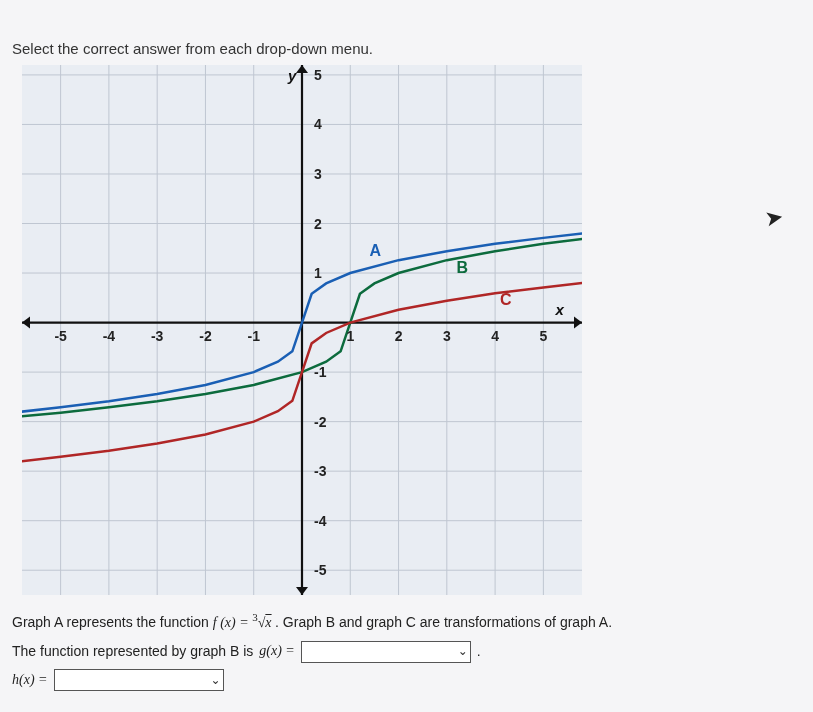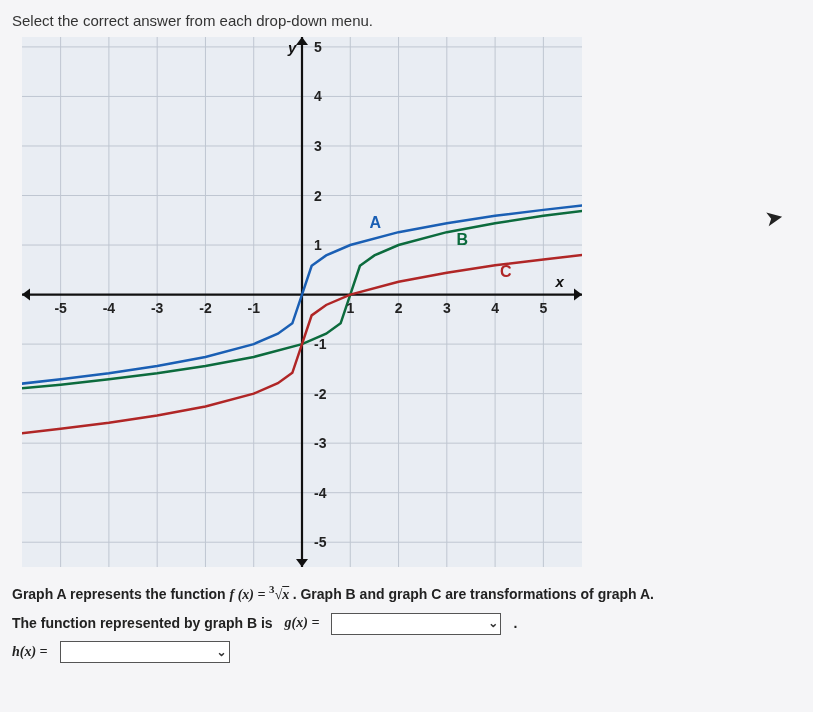--- a/index.html
+++ b/index.html
@@ -8,37 +8,37 @@
       background: #f5f5f7;
       padding: 12px;
       width: 813px;
       height: 712px;
       color: #222;
     }
     .instruction {
       font-size: 15px;
       margin-bottom: 8px;
       color: #333;
+      margin-top: 28px;
     }
     .chart-container {
       width: 560px;
       height: 530px;
       position: relative;
       margin: 8px 0 12px 10px;
     }
     svg.plot { width: 100%; height: 100%; }
     .explain {
       margin-top: 8px;
       font-size: 14px;
       line-height: 1.9;
-      font-weight: bold;
     }
     .math { font-style: italic; font-family: 'Times New Roman', serif; }
     .cube { font-size: 11px; vertical-align: super; font-style: normal; }
-    .row { display:flex; align-items:center; gap:12px; margin-top:2px;}
+    .row { display:flex; align-items:center; gap:6px; margin-top:2px;}
     .sel {
       height: 22px; width: 170px;
       border:1px solid #555; background:#fff; font-size:13px;
       display:flex; align-items:center; justify-content:flex-end;
       padding:0 2px 0 6px;
     }
     .sel .chev { font-size:12px; color:#333;}
     .cursor {
       position: absolute;
       right: 30px;

